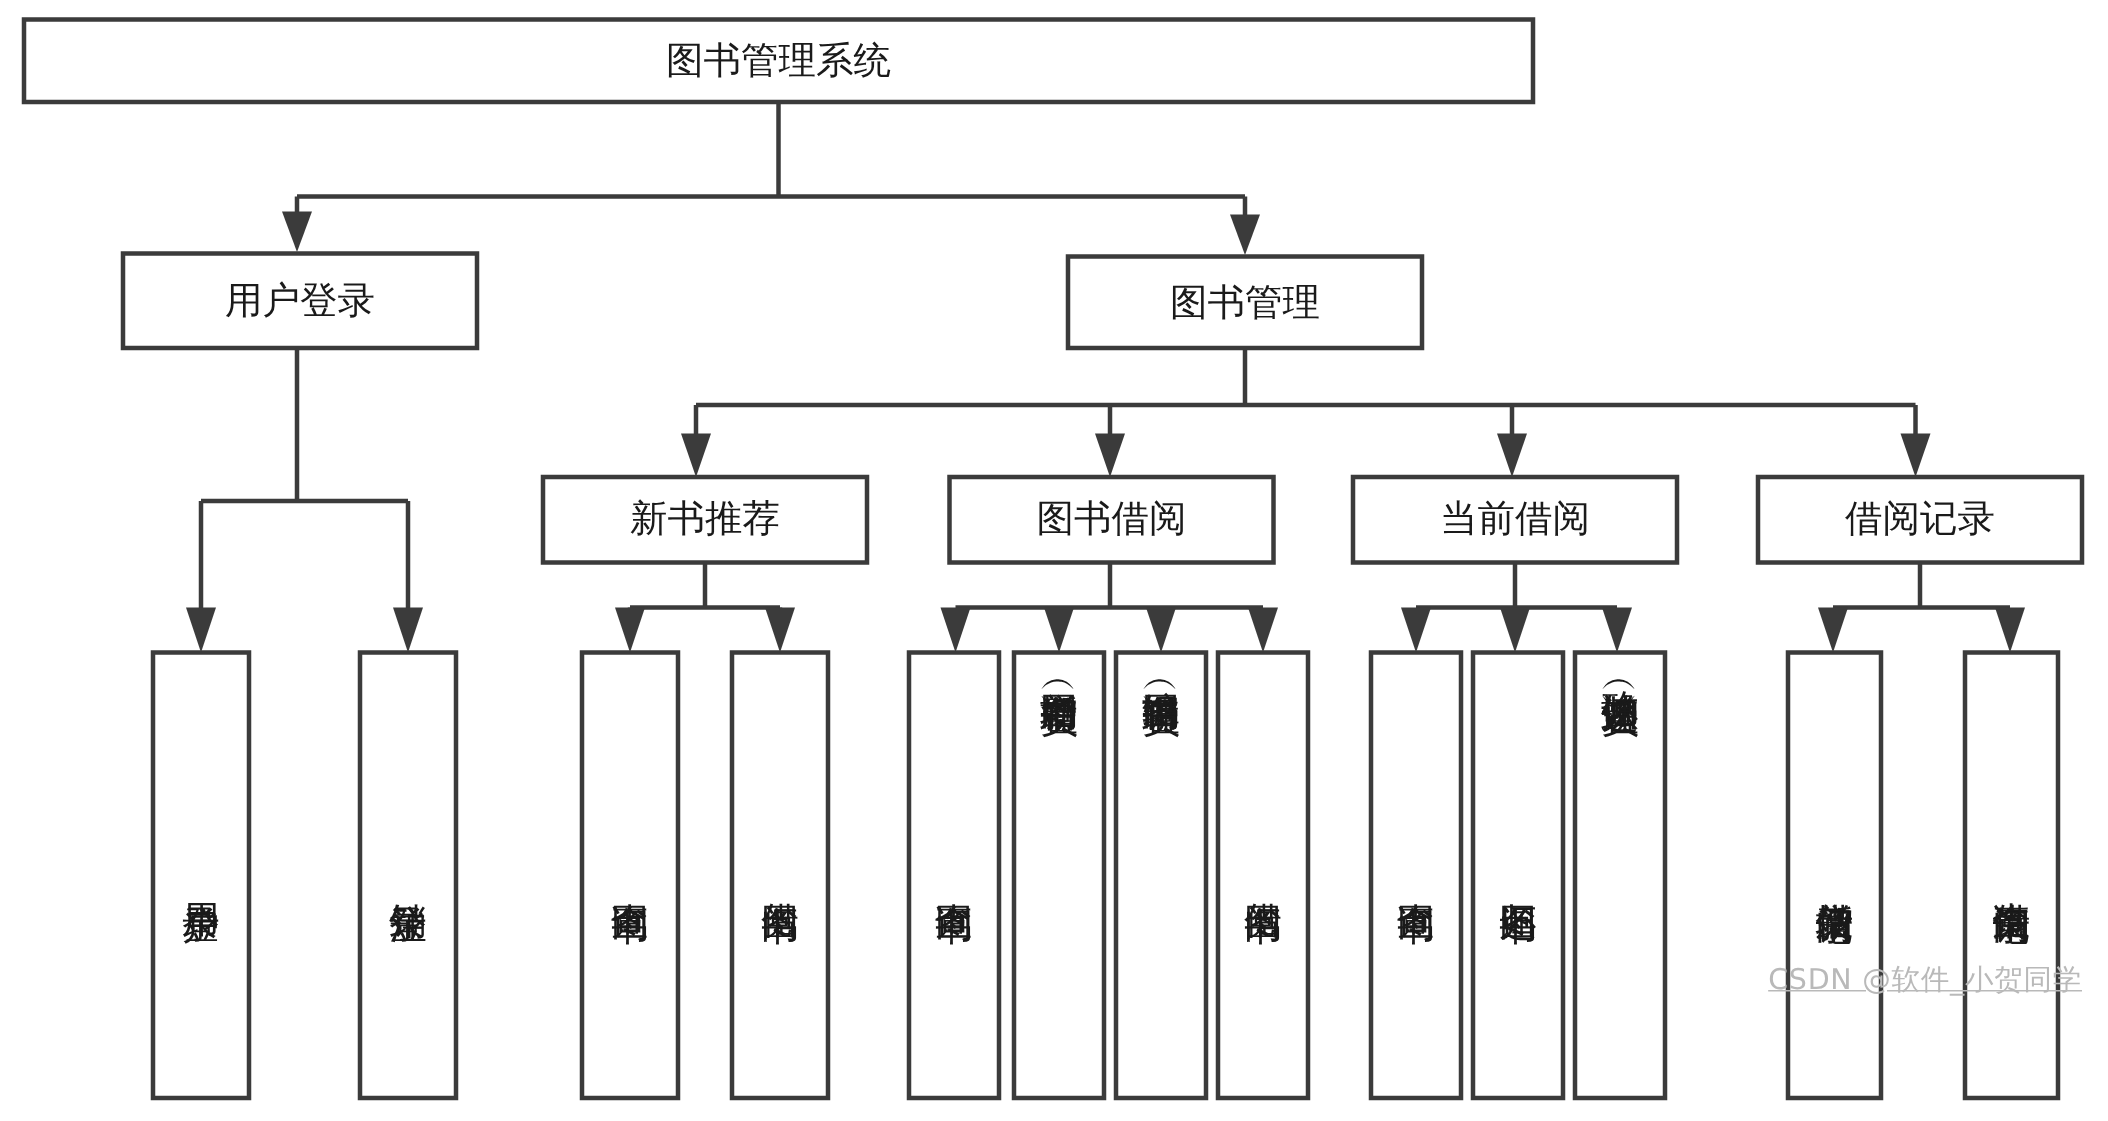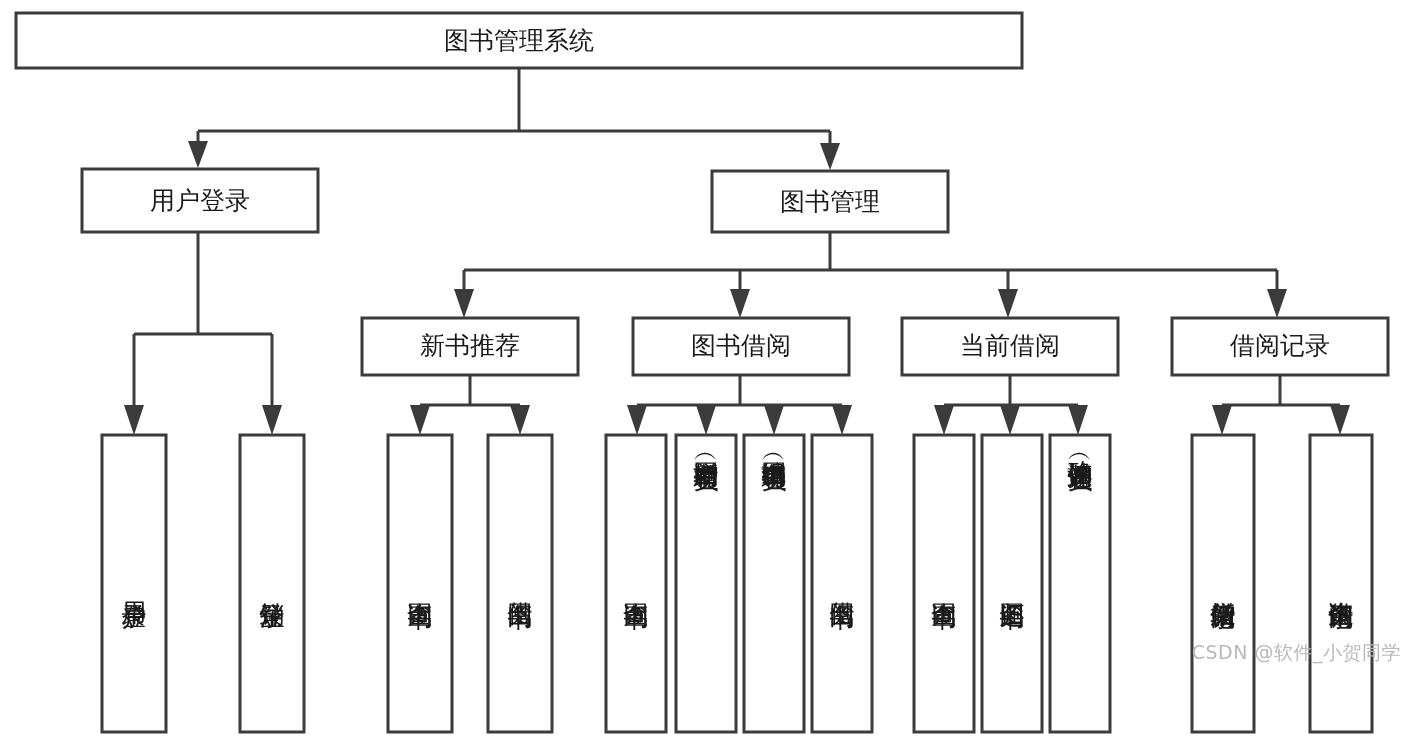--- a/index.html
+++ b/index.html
@@ -63,27 +63,28 @@
     display: flex;
     align-items: flex-start;
     justify-content: center;
     pointer-events: none;
   }
   .vlabel-wrap.center {
     align-items: center;
   }
   .watermark {
     position: absolute;
-    right: 4px;
+    right: 17px;
     bottom: 6px;
     font-family: "DejaVu Sans", "Liberation Sans", sans-serif;
     font-size: 19px;
     color: #b9b9b9;
     letter-spacing: 0.5px;
     white-space: nowrap;
+    text-decoration: underline;
   }
 </style>
 </head>
 <body>
 
 <div id="diagram-root">
 
   <svg class="diagram" viewBox="0 0 1405 747">
     <defs></defs>
 

